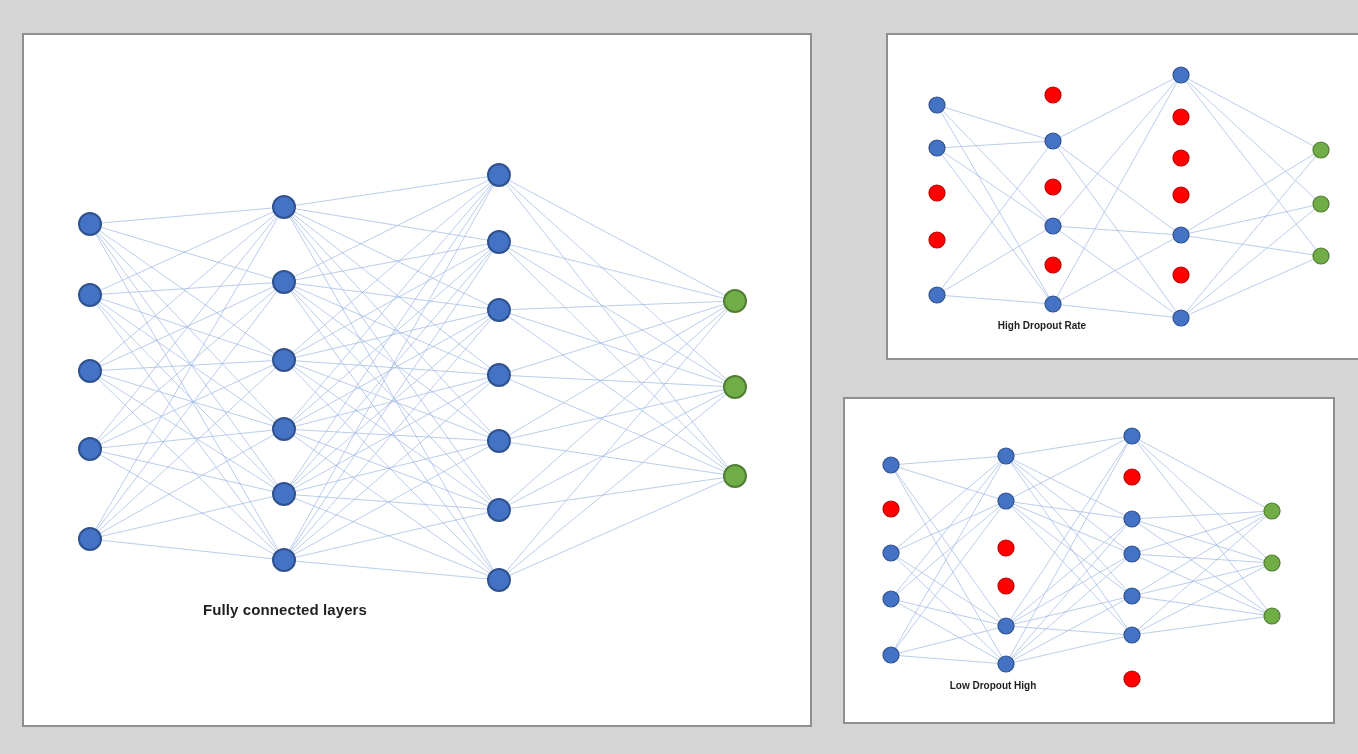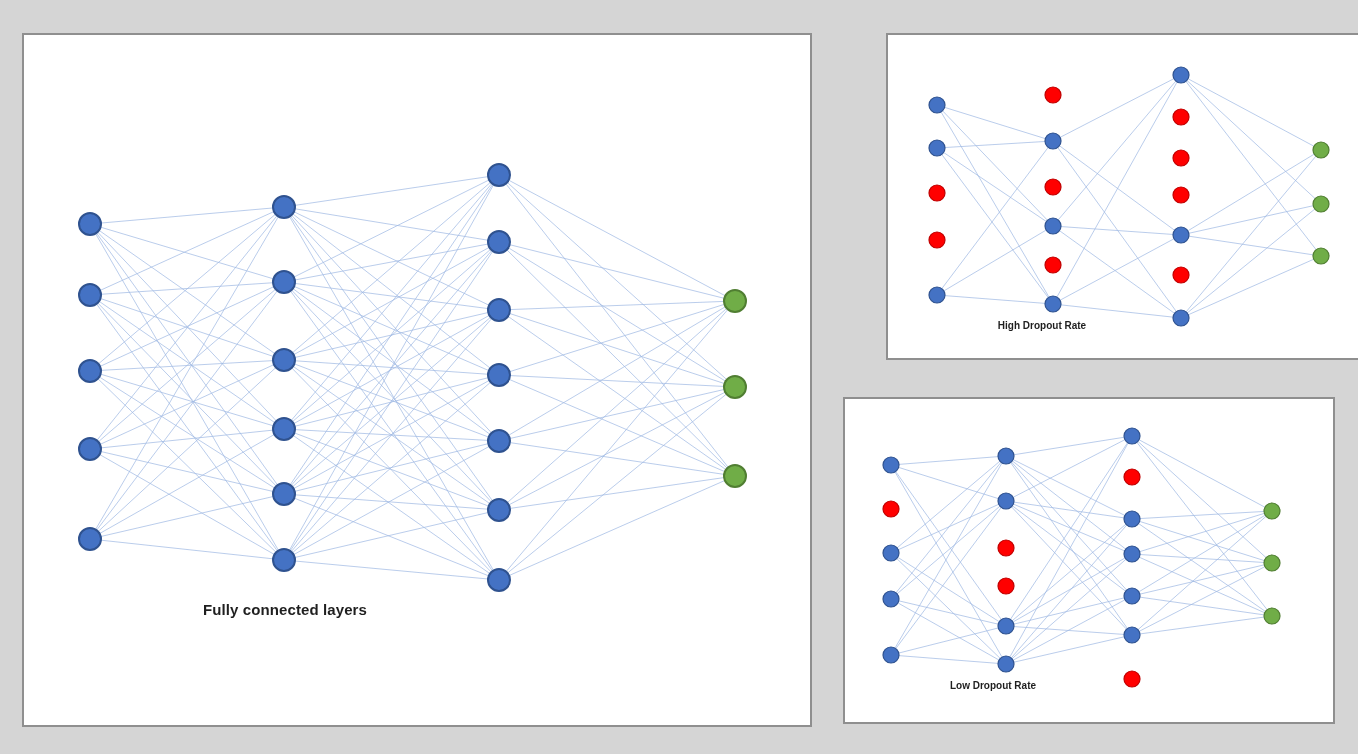--- a/index.html
+++ b/index.html
@@ -303,16 +303,16 @@
           <circle cx="287" cy="120" r="8" class="node-active" stroke-width="1.2"></circle>
           <circle cx="287" cy="155" r="8" class="node-active" stroke-width="1.2"></circle>
           <circle cx="287" cy="197" r="8" class="node-active" stroke-width="1.2"></circle>
           <circle cx="287" cy="236" r="8" class="node-active" stroke-width="1.2"></circle>
           <circle cx="287" cy="280" r="8" class="node-dropped" stroke-width="1.2"></circle>
           <circle cx="427" cy="112" r="8" class="node-output" stroke-width="1.2"></circle>
           <circle cx="427" cy="164" r="8" class="node-output" stroke-width="1.2"></circle>
           <circle cx="427" cy="217" r="8" class="node-output" stroke-width="1.2"></circle>
         </g>
     </svg>
-    <div class="panel-label label-sm" style="left: 148px; top: 286px;">Low Dropout Rate</div>
+    <div class="panel-label label-sm" style="left: 148px; top: 286px;">Low Dropout High</div>
   </div>
 
 </div>
 
 </body></html>

